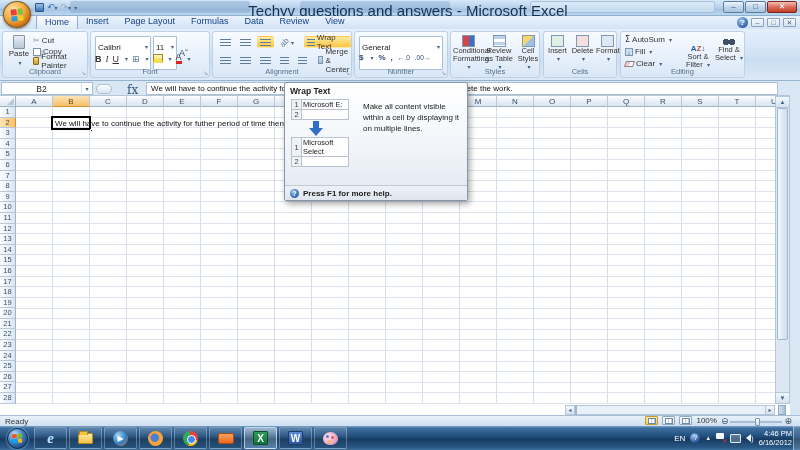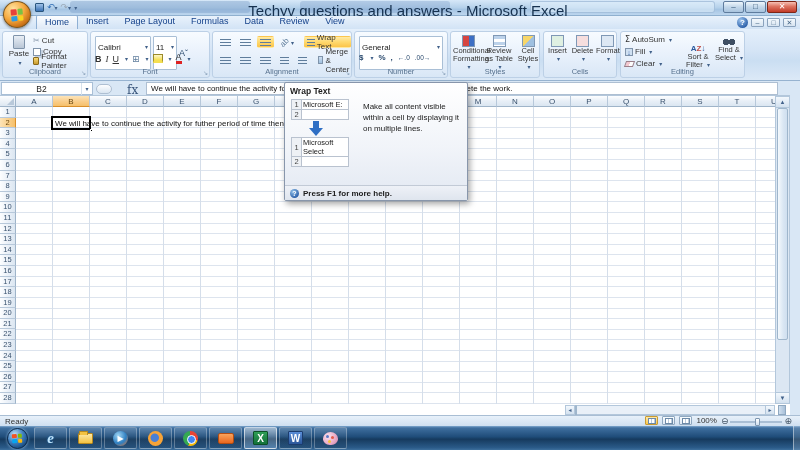--- a/index.html
+++ b/index.html
@@ -584,20 +584,35 @@
         <div class="tbtn active">
           <span class="ticon ti-excel">X</span>
         </div>
         <div class="tbtn">
           <span class="ticon ti-word">W</span>
         </div>
         <div class="tbtn">
           <span class="ticon ti-paint"></span>
         </div>
       </div>
+    <div class="tray">
+      <span class="lang">EN</span>
+      <span class="bluec">?</span>
+      <span class="hidarrow">▲</span>
+      <span class="trayflag"></span>
+      <span class="traynet"></span>
+      <span class="trayspk">
+          <b></b>
+          <i>)</i>
+        </span>
+      <span class="clock">
+        <span>4:46 PM</span><br>
+        <span>6/16/2012</span>
+      </span>
+    </div>
     <div class="sliver"></div>
   </div>
 
   <div class="tooltip">
     <div class="tt-title">Wrap Text</div>
     <div class="tt-body">
       <div class="tt-ill">
         <table class="mini">
             <tbody>
           <tr>

